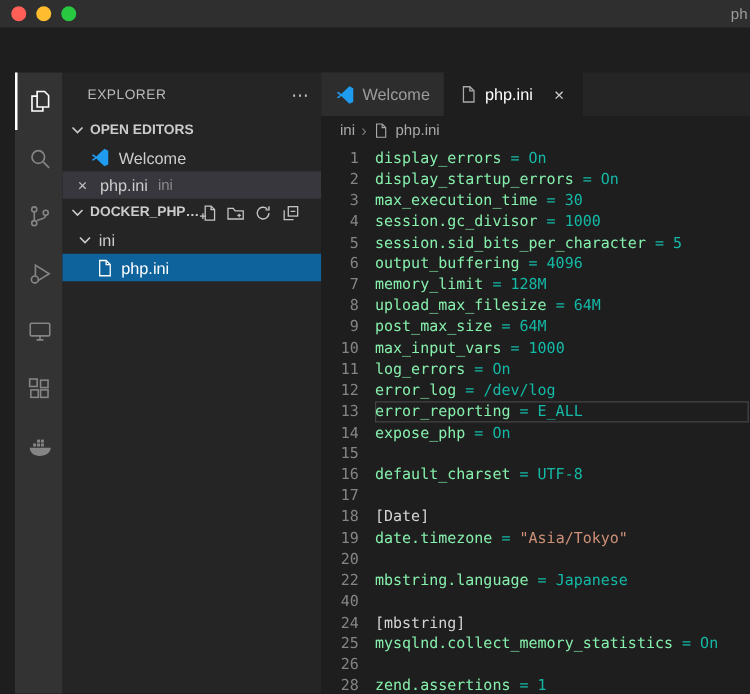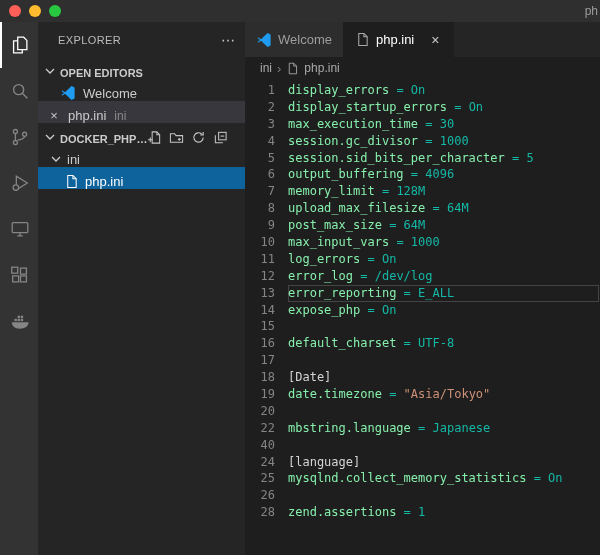--- a/index.html
+++ b/index.html
@@ -3,47 +3,47 @@
 <meta charset="utf-8">
 <style>
   * { box-sizing: border-box; }
   html,body { margin:0; padding:0; }
   body {
     width:600px; height:555px; overflow:hidden;
     background:#1e1e1e;
     font-family:"Liberation Sans", sans-serif;
     -webkit-font-smoothing:antialiased;
   }
-  .window { width:600px; height:555px; display:flex; flex-direction:column; }
+  .window { width:600px; height:555px; display:flex; flex-direction:column;gap:36px; }
 
   
   .titlebar { height:22px; background:#2f2f30; display:flex; align-items:center; position:relative; flex:none; }
   .lights { display:flex; gap:8px; padding-left:9px; }
   .light { width:12px; height:12px; border-radius:50%; display:inline-block; }
   .light.red { background:#ff5f57; }
   .light.yellow { background:#febc2e; }
   .light.green { background:#28c840; }
   .title-text { position:absolute; right:2px; top:4px; color:#9d9d9d; font-size:12px; }
 
   
-  .main { flex:1; display:flex; min-height:0; }
+  .main { flex:1; display:flex; min-height:0;margin-left:12px; }
 
   
   .activitybar { width:38px; background:#333333; display:flex; flex-direction:column; align-items:stretch; flex:none; }
   .ab-item { height:46px; display:flex; align-items:center; justify-content:center;
              color:#858585; border-left:2px solid transparent; cursor:pointer; }
   .ab-item.active { color:#ffffff; border-left-color:#ffffff; }
   .ab-item svg { display:block; }
 
   
   .sidebar { width:207px; background:#252526; color:#cccccc; flex:none; display:flex; flex-direction:column; font-size:13px; }
   .sb-header { height:35px; display:flex; align-items:center; padding:0 10px 0 20px; flex:none; }
   .sb-header .label { flex:1; font-size:11px; color:#bbbbbb; letter-spacing:0.4px; }
   .sb-more { color:#c5c5c5; font-size:14px; cursor:pointer; line-height:1; }
-  .row { height:22px; display:flex; align-items:flex-end; cursor:pointer; }
+  .row { height:22px; display:flex; align-items:center; cursor:pointer; }
   .section-row { font-size:11px; font-weight:bold; color:#cccccc; padding-left:4px; }
   .section-row .chev { margin-right:2px; display:flex; }
   .section-actions { margin-left:auto; padding-right:26px; display:flex; gap:7px; color:#c5c5c5; }
   .section-actions svg { display:block; }
   .oe-item { padding-left:22px; color:#cccccc; }
   .oe-item .vsc-logo { margin-right:7px; }
   .oe-item.selected { background:#37373d; padding-left:8px; }
   .oe-close { color:#c5c5c5; width:16px; text-align:center; margin-right:6px; font-size:13px; }
   .dim { color:#8a8a8a; margin-left:8px; font-size:12px; }
   .tree-folder { padding-left:10px; }
@@ -336,21 +336,21 @@
             <div class="code-line">
               <span class="gutter">22</span>
               <span class="line-body"><span class="t-key">mbstring.language</span><span class="t-txt"> = Japanese</span></span>
             </div>
             <div class="code-line">
               <span class="gutter">40</span>
               <span class="line-body"></span>
             </div>
             <div class="code-line">
               <span class="gutter">24</span>
-              <span class="line-body"><span class="t-sec">[language]</span></span>
+              <span class="line-body"><span class="t-sec">[mbstring]</span></span>
             </div>
             <div class="code-line">
               <span class="gutter">25</span>
               <span class="line-body"><span class="t-key">mysqlnd.collect_memory_statistics</span><span class="t-txt"> = On</span></span>
             </div>
             <div class="code-line">
               <span class="gutter">26</span>
               <span class="line-body"></span>
             </div>
             <div class="code-line">

